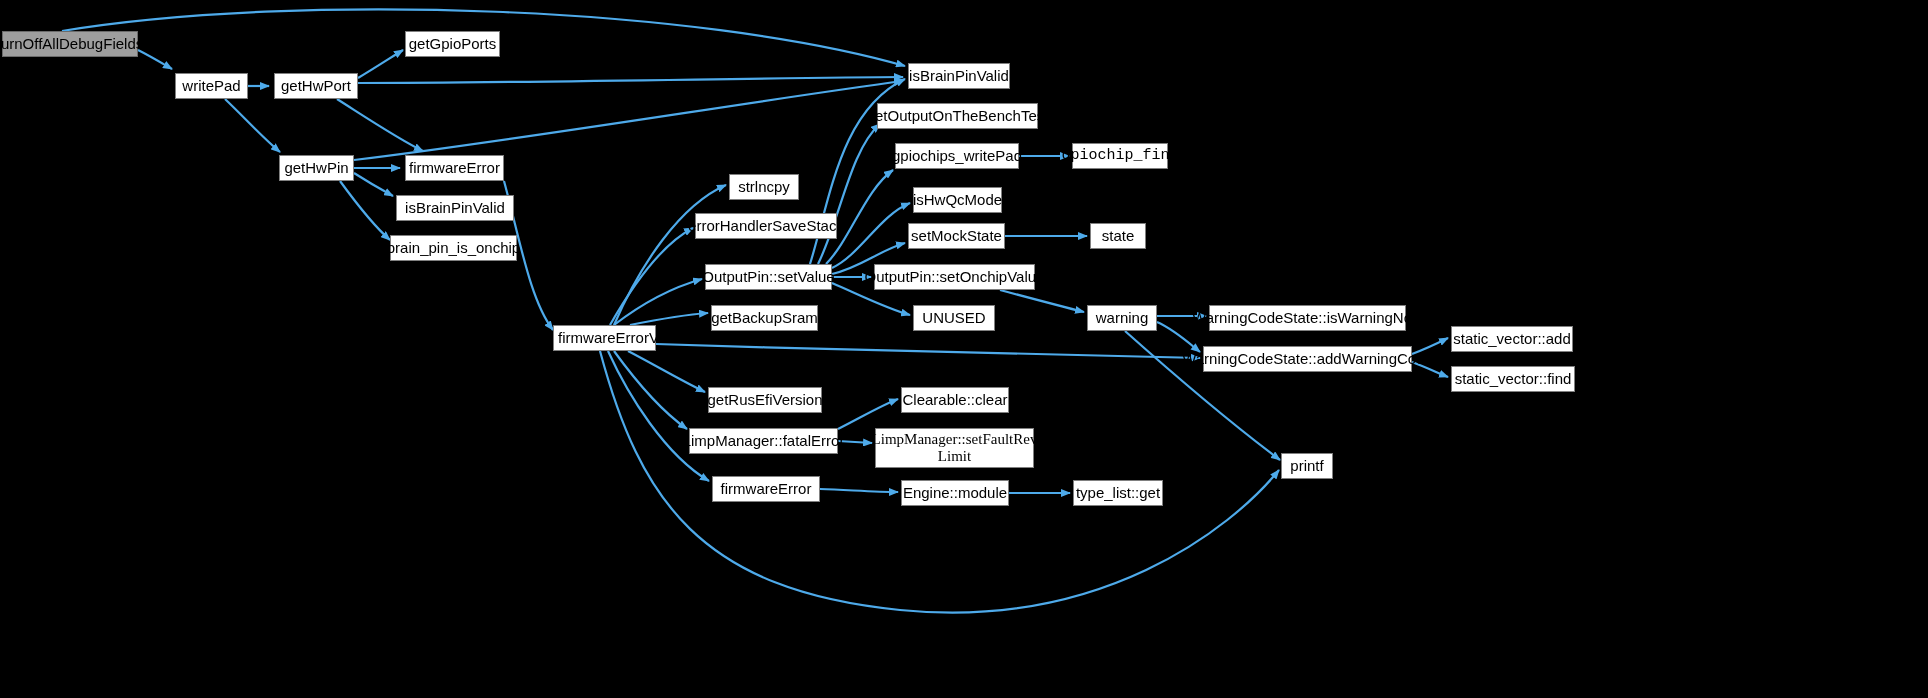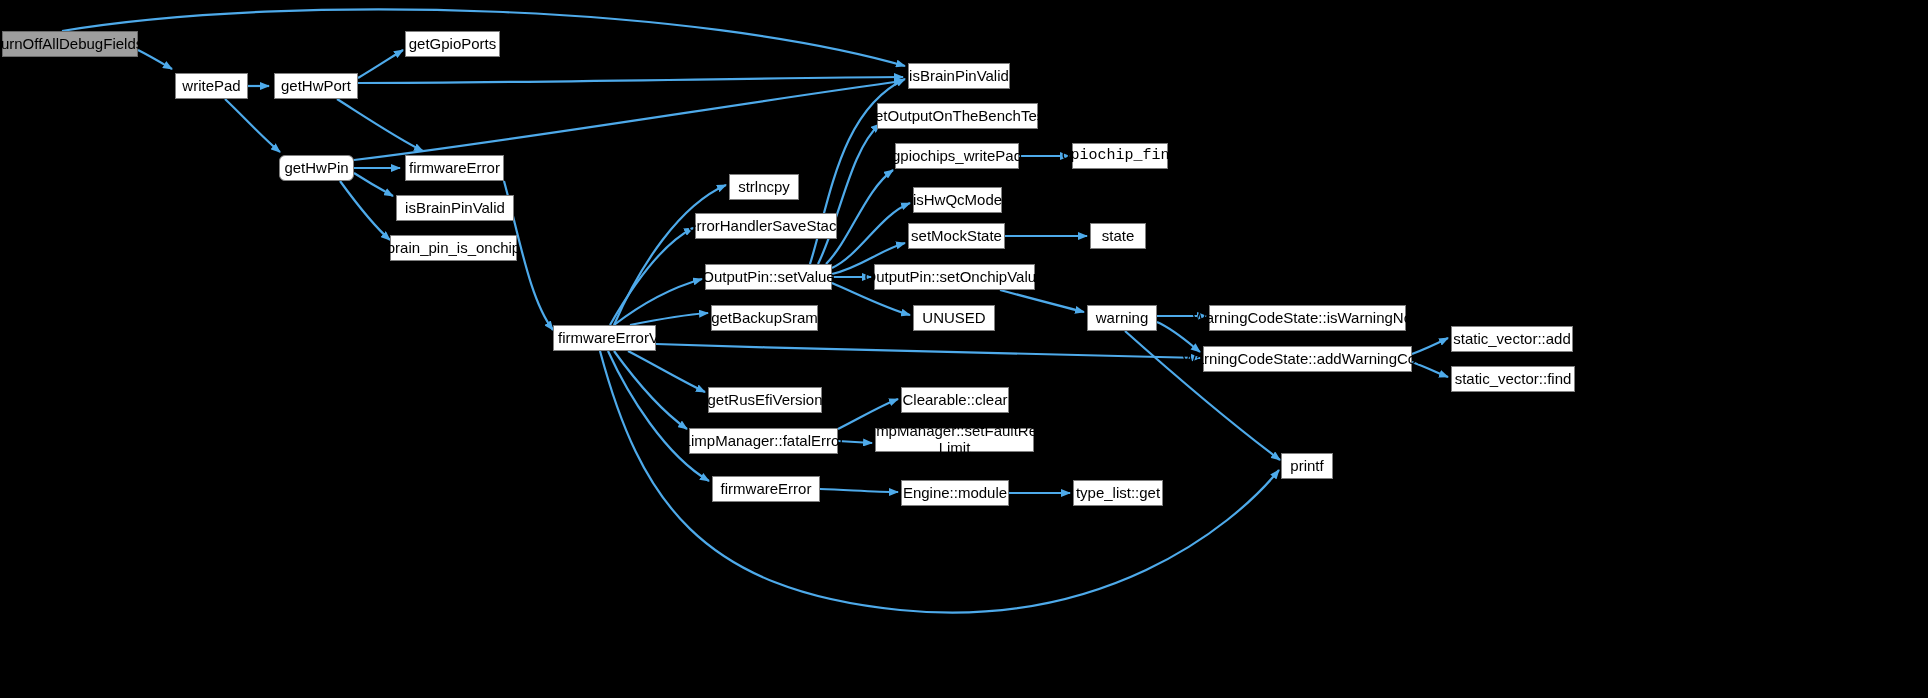--- a/index.html
+++ b/index.html
@@ -62,21 +62,21 @@
         <path d="M 838 441 L 872 443" fill="none" stroke="#4eaaea" stroke-width="2.2" marker-end="url(#ah)"></path>
         <path d="M 820 489 C 850 490 875 492 898 492" fill="none" stroke="#4eaaea" stroke-width="2.2" marker-end="url(#ah)"></path>
         <path d="M 1009 493 L 1070 493" fill="none" stroke="#4eaaea" stroke-width="2.2" marker-end="url(#ah)"></path>
       </g>
   </svg>
   <div id="node-layer">
       <div class="node root" style="left: 2px; top: 31px; width: 136px; height: 26px;">turnOffAllDebugFields</div>
       <div class="node" style="left: 175px; top: 73px; width: 73px; height: 26px;">writePad</div>
       <div class="node" style="left: 274px; top: 73px; width: 84px; height: 26px;">getHwPort</div>
       <div class="node" style="left: 405px; top: 31px; width: 95px; height: 26px;">getGpioPorts</div>
-      <div class="node" style="left: 279px; top: 155px; width: 75px; height: 26px; border-radius: 6px;">getHwPin</div>
+      <div class="node" style="left: 279px; top: 155px; width: 75px; height: 26px;">getHwPin</div>
       <div class="node" style="left: 405px; top: 155px; width: 99px; height: 26px;">firmwareError</div>
       <div class="node" style="left: 396px; top: 195px; width: 118px; height: 26px;">isBrainPinValid</div>
       <div class="node" style="left: 390px; top: 235px; width: 127px; height: 26px;">brain_pin_is_onchip</div>
       <div class="node" style="left: 908px; top: 63px; width: 102px; height: 26px;">isBrainPinValid</div>
       <div class="node" style="left: 877px; top: 103px; width: 161px; height: 26px;">getOutputOnTheBenchTest</div>
       <div class="node" style="left: 895px; top: 143px; width: 124px; height: 26px;">gpiochips_writePad</div>
       <div class="node" style="left: 1072px; top: 143px; width: 96px; height: 26px; font-family: Liberation Mono, monospace;">gpiochip_find</div>
       <div class="node" style="left: 913px; top: 187px; width: 89px; height: 26px;">isHwQcMode</div>
       <div class="node" style="left: 908px; top: 223px; width: 97px; height: 26px;">setMockState</div>
       <div class="node" style="left: 1090px; top: 223px; width: 56px; height: 26px;">state</div>
@@ -88,20 +88,20 @@
       <div class="node" style="left: 1087px; top: 305px; width: 70px; height: 26px;">warning</div>
       <div class="node" style="left: 711px; top: 305px; width: 107px; height: 26px;">getBackupSram</div>
       <div class="node" style="left: 553px; top: 325px; width: 103px; height: 26px; padding-left: 8px;">firmwareErrorV</div>
       <div class="node" style="left: 1209px; top: 305px; width: 197px; height: 26px;">WarningCodeState::isWarningNow</div>
       <div class="node" style="left: 1203px; top: 346px; width: 209px; height: 26px;">WarningCodeState::addWarningCode</div>
       <div class="node" style="left: 1451px; top: 326px; width: 122px; height: 26px;">static_vector::add</div>
       <div class="node" style="left: 1451px; top: 366px; width: 124px; height: 26px;">static_vector::find</div>
       <div class="node" style="left: 708px; top: 387px; width: 114px; height: 26px;">getRusEfiVersion</div>
       <div class="node" style="left: 901px; top: 387px; width: 108px; height: 26px;">Clearable::clear</div>
       <div class="node" style="left: 689px; top: 428px; width: 149px; height: 26px;">LimpManager::fatalError</div>
-      <div class="node" style="left: 875px; top: 428px; width: 159px; height: 24px;">LimpManager::setFaultRev
+      <div class="node" style="left: 875px; top: 428px; width: 159px; height: 40px; font-family: Liberation Serif, serif;">LimpManager::setFaultRev
 Limit</div>
       <div class="node" style="left: 712px; top: 476px; width: 108px; height: 26px;">firmwareError</div>
       <div class="node" style="left: 901px; top: 480px; width: 108px; height: 26px;">Engine::module</div>
       <div class="node" style="left: 1073px; top: 480px; width: 90px; height: 26px;">type_list::get</div>
       <div class="node" style="left: 1281px; top: 453px; width: 52px; height: 26px;">printf</div>
     </div>
 </div>
 
 </body></html>

